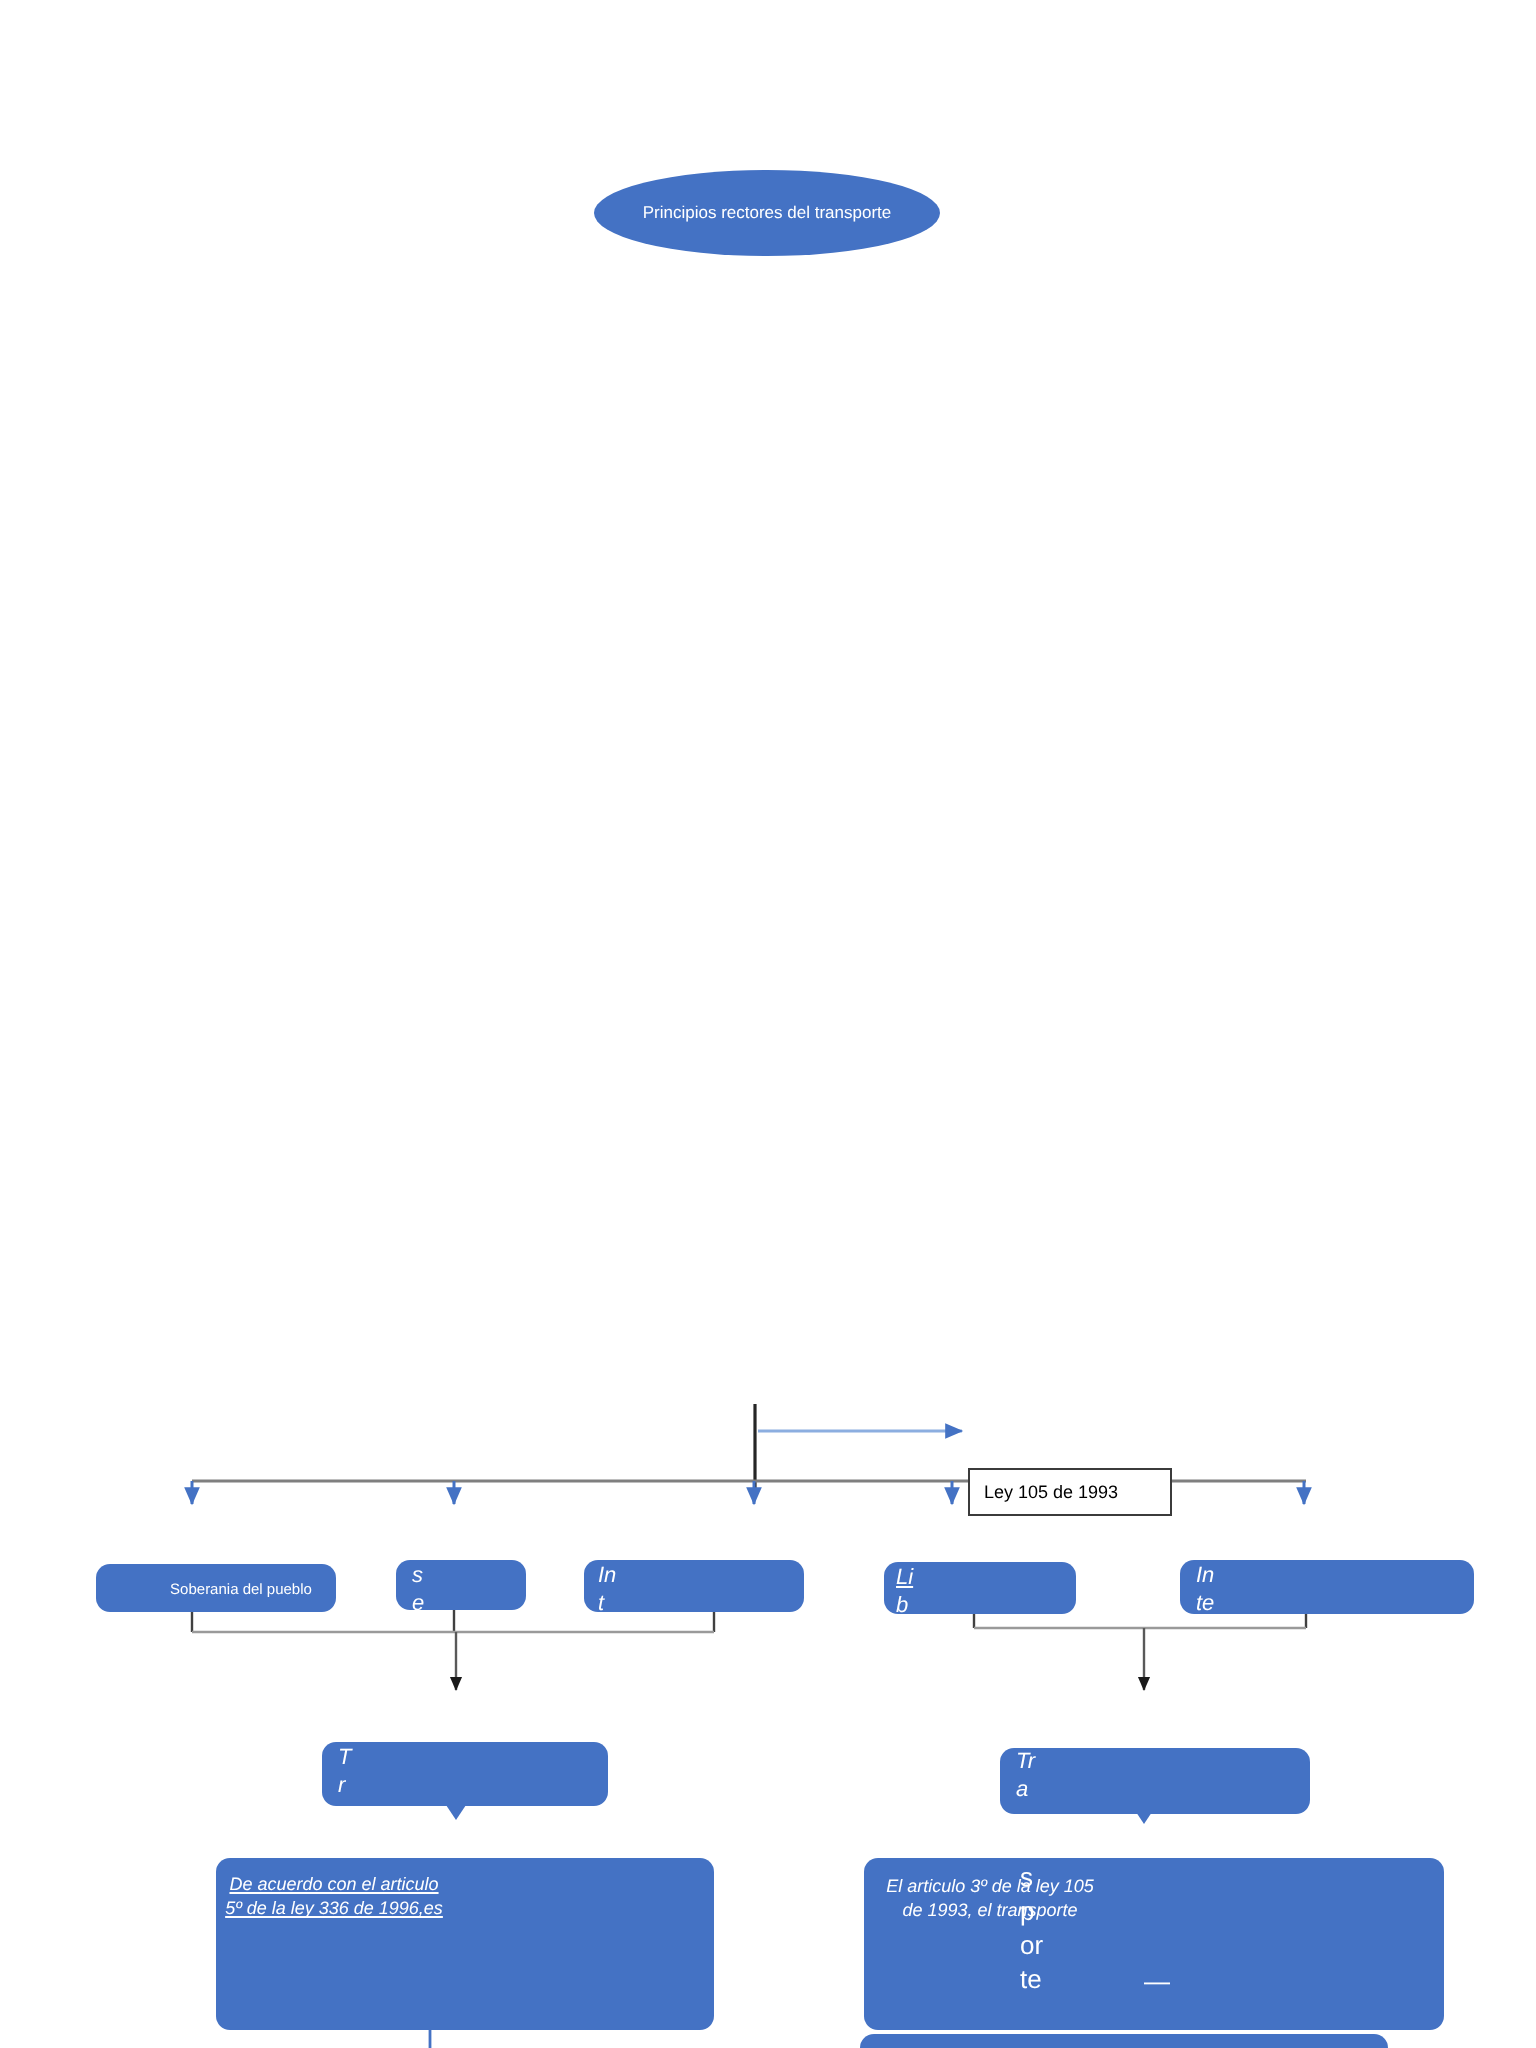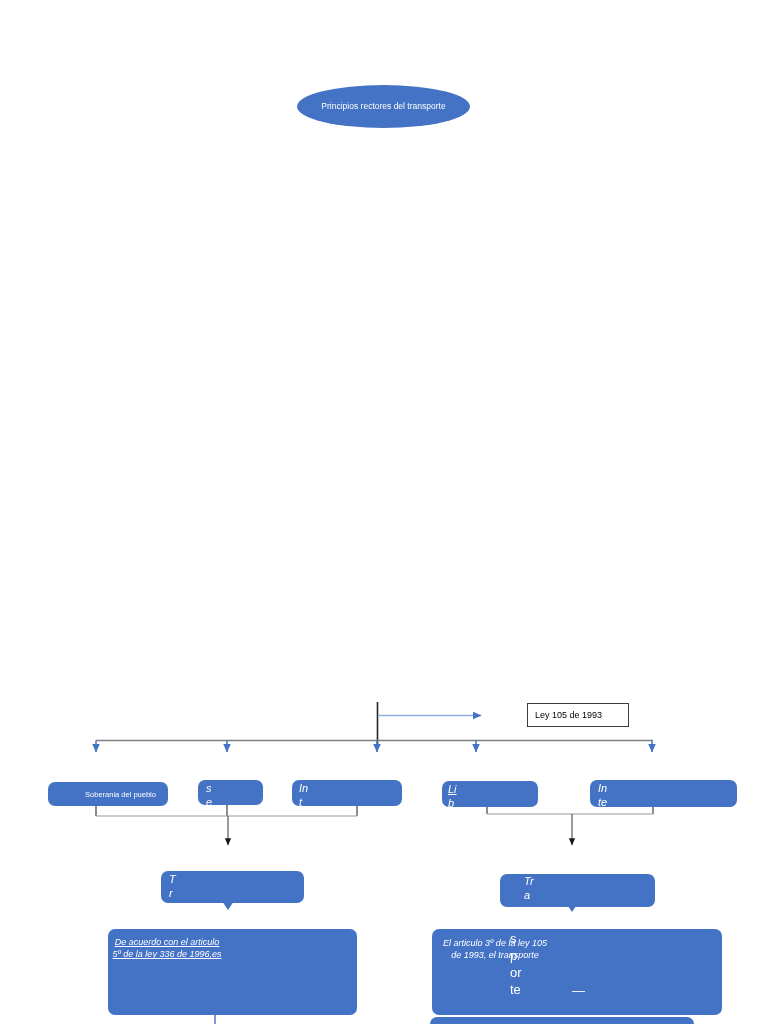--- a/index.html
+++ b/index.html
@@ -152,21 +152,21 @@
 
     <g>
       <line x1="215" y1="1013" x2="215" y2="1024" stroke="#4472C4" stroke-width="1.4"></line>
     </g>
   </svg>
 
   <div class="node ellipse" style="left:297px; top:85px; width:173px; height:43px;">
     <span>Principios rectores del transporte</span>
   </div>
 
-  <div class="plain-box" style="left:484px; top:703px; width:102px; height:24px;margin-left:43px;">
+  <div class="plain-box" style="left:484px; top:734px; width:102px; height:24px;">
     <span>Ley 105 de 1993</span>
   </div>
 
   <div class="node rrect" style="left:48px; top:782px; width:120px; height:24px;">
     <span class="label-center">Soberania del pueblo</span>
   </div>
 
   <div class="node rrect" style="left:198px; top:780px; width:65px; height:25px;"></div>
   <div class="clip-text" style="left:206px; top:781px;">s
 e</div>
@@ -181,21 +181,21 @@
 
   <div class="node rrect" style="left:590px; top:780px; width:147px; height:27px;"></div>
   <div class="clip-text" style="left:598px; top:781px;">In
 te</div>
 
   <div class="node rrect" style="left:161px; top:871px; width:143px; height:32px;"></div>
   <div class="clip-text" style="left:169px; top:872px;">T
 r</div>
 
   <div class="node rrect" style="left:500px; top:874px; width:155px; height:33px;"></div>
-  <div class="clip-text" style="left:508px; top:874px;margin-left:16px;">Tr
+  <div class="clip-text" style="left:508px; top:874px;">Tr
 a</div>
 
   <div class="node rrect" style="left:108px; top:929px; width:249px; height:86px;"></div>
   <div class="body-text" style="left:112px; top:936px; width:110px;text-decoration:underline;">De acuerdo con el articulo 5º de la ley 336 de 1996,es</div>
 
   <div class="node rrect" style="left:432px; top:929px; width:290px; height:86px;"></div>
   <div class="body-text" style="left:440px; top:937px; width:110px;">El articulo 3º  de la ley 105 de 1993, el transporte</div>
   <div class="overlay-text" style="left:510px; top:930px;">s
 p
 or

